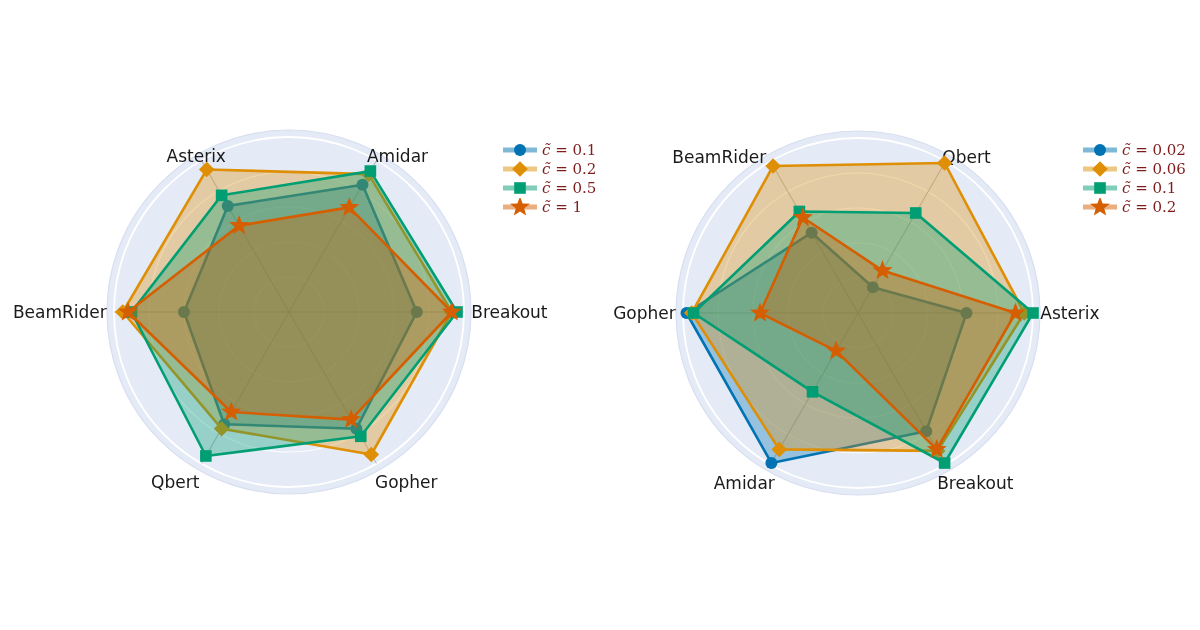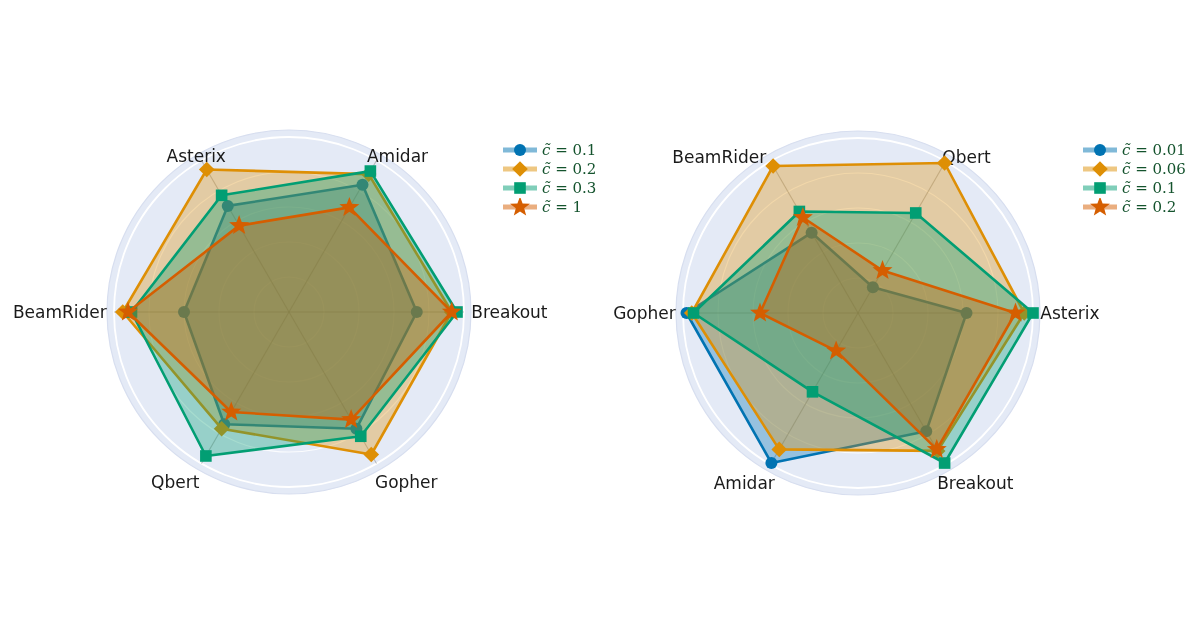--- a/index.html
+++ b/index.html
@@ -4,21 +4,21 @@
 <style>
   html,body{margin:0;padding:0;}
   body{width:1200px;height:630px;background:#ffffff;position:relative;overflow:hidden;
        font-family:"DejaVu Sans",sans-serif;}
   #figure{position:absolute;inset:0;}
   #chart-svg{position:absolute;left:0;top:0;}
   .legend{position:absolute;display:flex;flex-direction:column;}
   #legend-left{left:503px;top:140px;}
   #legend-right{left:1083px;top:140px;}
   .legend-row{display:flex;align-items:center;height:19px;}
-  .legend-label{font-family:"DejaVu Serif",serif;font-size:15px;color:#14532d;margin-left:5px;white-space:nowrap;}
+  .legend-label{font-family:"DejaVu Serif",serif;font-size:15px;color:#7f1d1d;margin-left:5px;white-space:nowrap;}
   .legend-label .lvar{font-style:italic;}
 </style>
 </head>
 <body>
 
 <div id="figure">
   <svg id="chart-svg" width="1200" height="630">
       <g>
         <circle cx="289" cy="312" r="182" fill="#E4EAF6" stroke="#D7DEEF" stroke-width="1.2"></circle>
         <circle cx="289" cy="312" r="35" fill="none" stroke="#FFFFFF" stroke-width="1.1" stroke-opacity="0.85"></circle>
@@ -153,37 +153,37 @@
           <rect x="0" y="6.5" width="34" height="5" fill="#DE8F05" fill-opacity="0.5"></rect>
           <path d="M17 1.2000000000000002L24.8 9L17 16.8L9.2 9Z" fill="#DE8F05"></path>
         </svg>
         <span class="legend-label"><span class="lvar">c̃</span><span> = </span><span>0.2</span></span>
       </div>
       <div class="legend-row">
         <svg width="34" height="18">
           <rect x="0" y="6.5" width="34" height="5" fill="#029E73" fill-opacity="0.5"></rect>
           <rect x="11.2" y="3.2" width="11.6" height="11.6" fill="#029E73"></rect>
         </svg>
-        <span class="legend-label"><span class="lvar">c̃</span><span> = </span><span>0.3</span></span>
+        <span class="legend-label"><span class="lvar">c̃</span><span> = </span><span>0.5</span></span>
       </div>
       <div class="legend-row">
         <svg width="34" height="18">
           <rect x="0" y="6.5" width="34" height="5" fill="#D55E00" fill-opacity="0.5"></rect>
           <path d="M17.00 -1.50L19.59 5.44L26.99 5.76L21.18 10.36L23.17 17.49L17.00 13.40L10.83 17.49L12.82 10.36L7.01 5.76L14.41 5.44Z" fill="#D55E00"></path>
         </svg>
         <span class="legend-label"><span class="lvar">c̃</span><span> = </span><span>1</span></span>
       </div>
     </div>
   <div id="legend-right" class="legend">
       <div class="legend-row">
         <svg width="34" height="18">
           <rect x="0" y="6.5" width="34" height="5" fill="#0173B2" fill-opacity="0.5"></rect>
           <circle cx="17" cy="9" r="6" fill="#0173B2"></circle>
         </svg>
-        <span class="legend-label"><span class="lvar">c̃</span><span> = </span><span>0.01</span></span>
+        <span class="legend-label"><span class="lvar">c̃</span><span> = </span><span>0.02</span></span>
       </div>
       <div class="legend-row">
         <svg width="34" height="18">
           <rect x="0" y="6.5" width="34" height="5" fill="#DE8F05" fill-opacity="0.5"></rect>
           <path d="M17 1.2000000000000002L24.8 9L17 16.8L9.2 9Z" fill="#DE8F05"></path>
         </svg>
         <span class="legend-label"><span class="lvar">c̃</span><span> = </span><span>0.06</span></span>
       </div>
       <div class="legend-row">
         <svg width="34" height="18">

